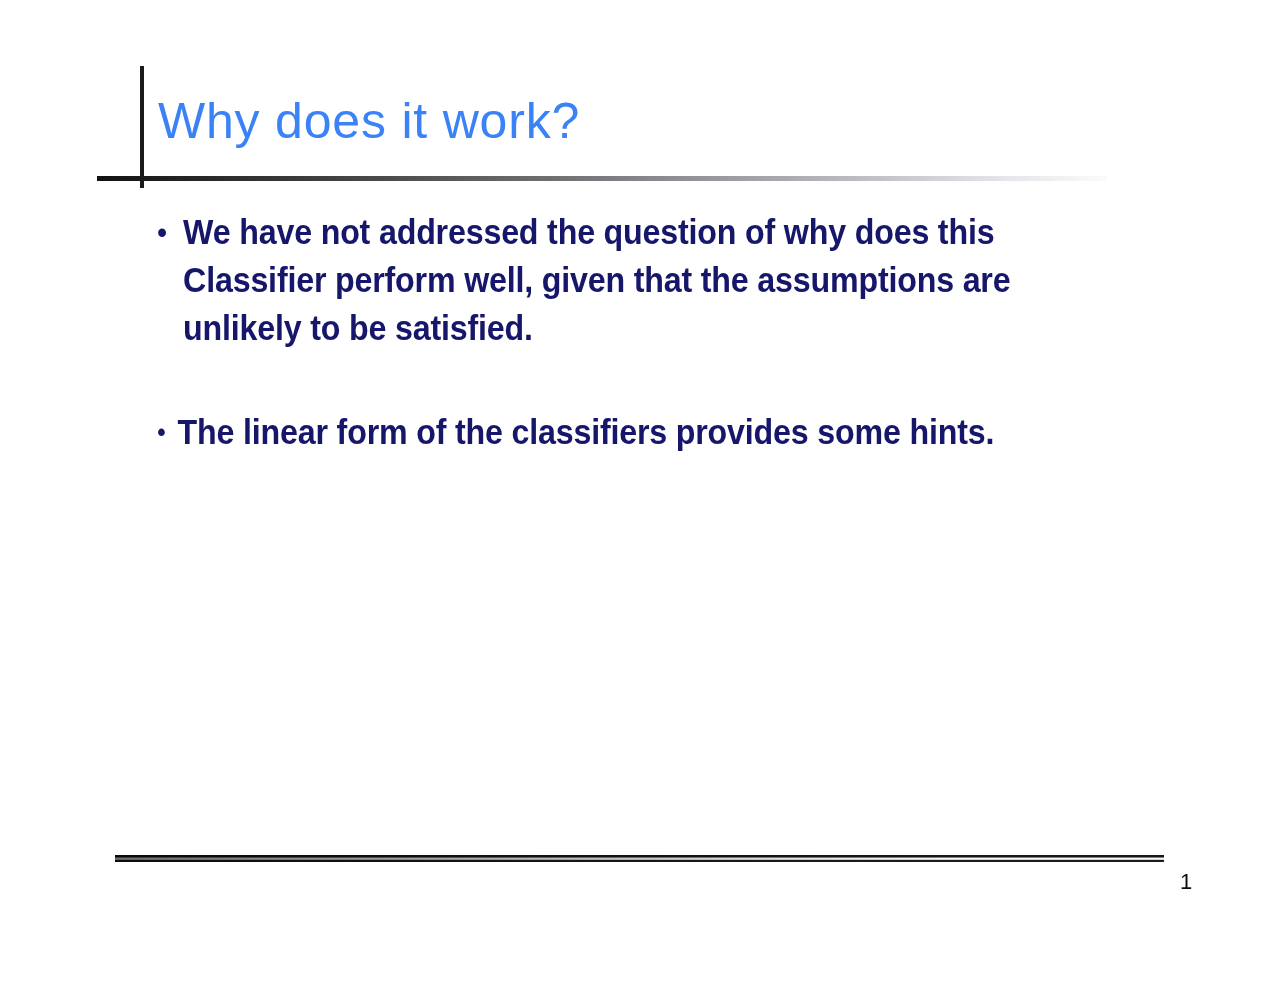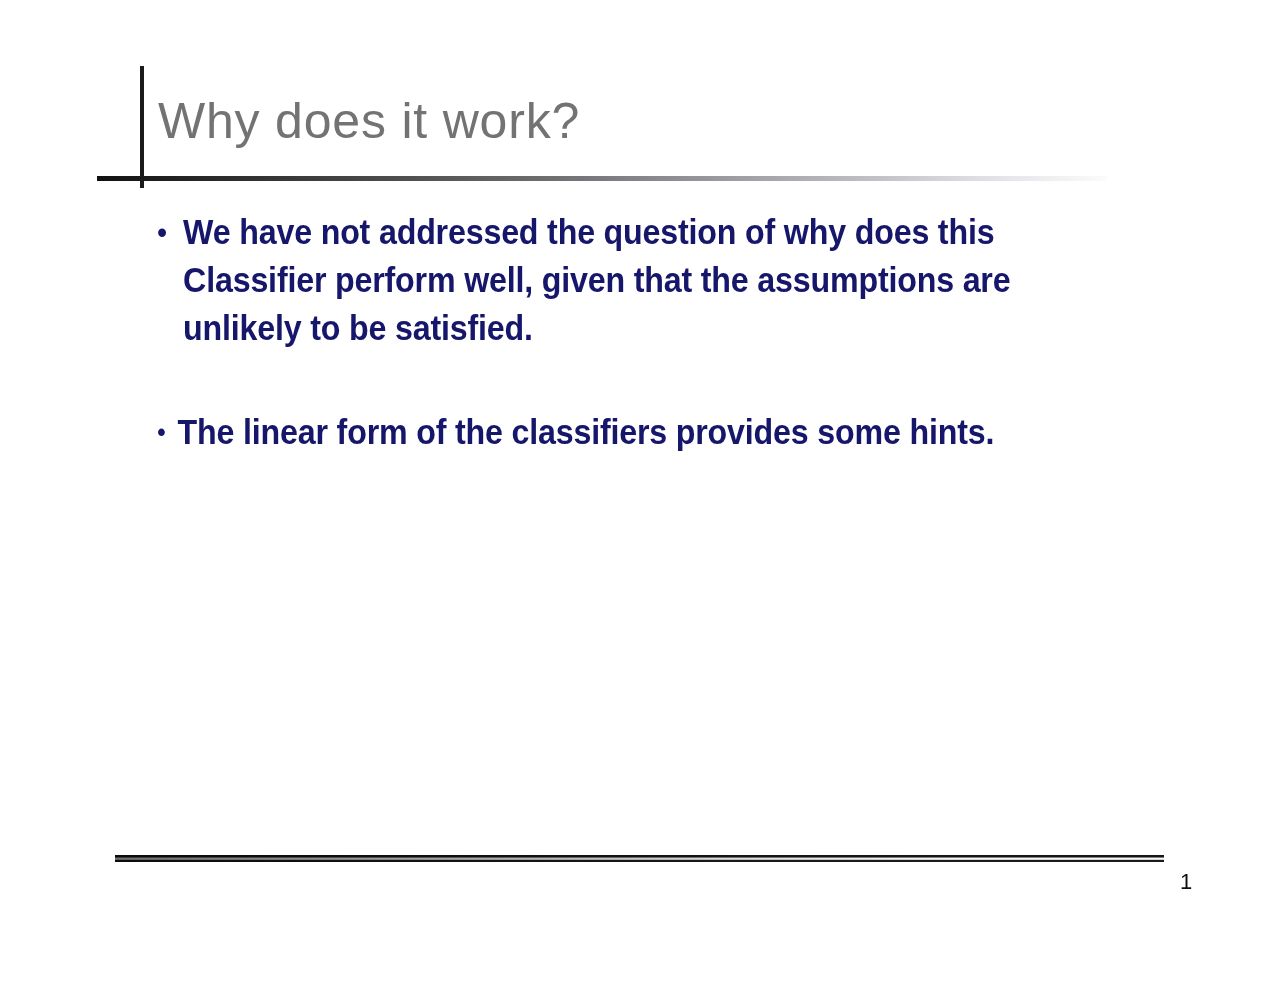--- a/index.html
+++ b/index.html
@@ -49,21 +49,21 @@
                 #fbfbfd 100%);
   }
 
   .slide-title {
     position: absolute;
     left: 158px;
     top: 92px;
     font-size: 50px;
     line-height: 58px;
     font-weight: 400;
-    color: #737373;
+    color: #3b82f6;
     letter-spacing: 0.8px;
     white-space: nowrap;
   }
 
   
   .body-area {
     position: absolute;
     left: 150px;
     top: 208px;
     width: 1020px;

